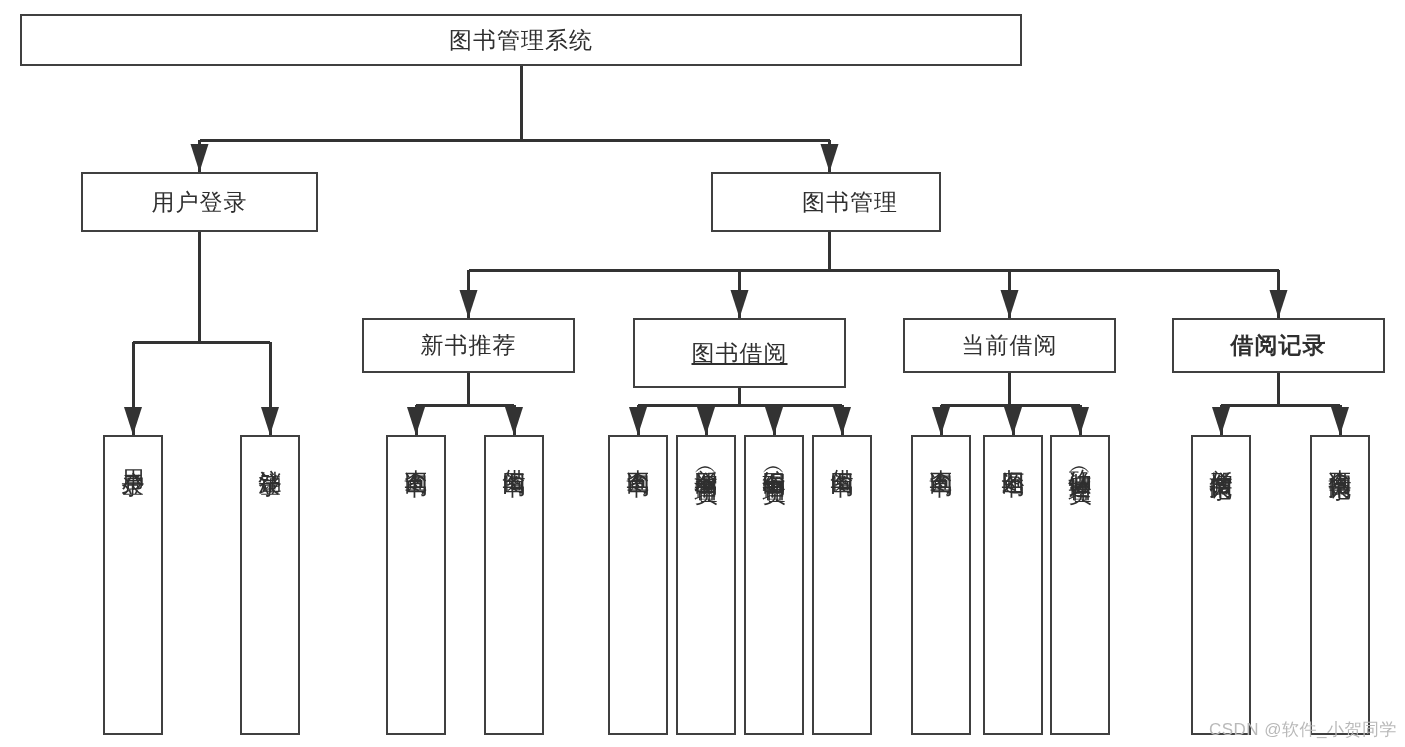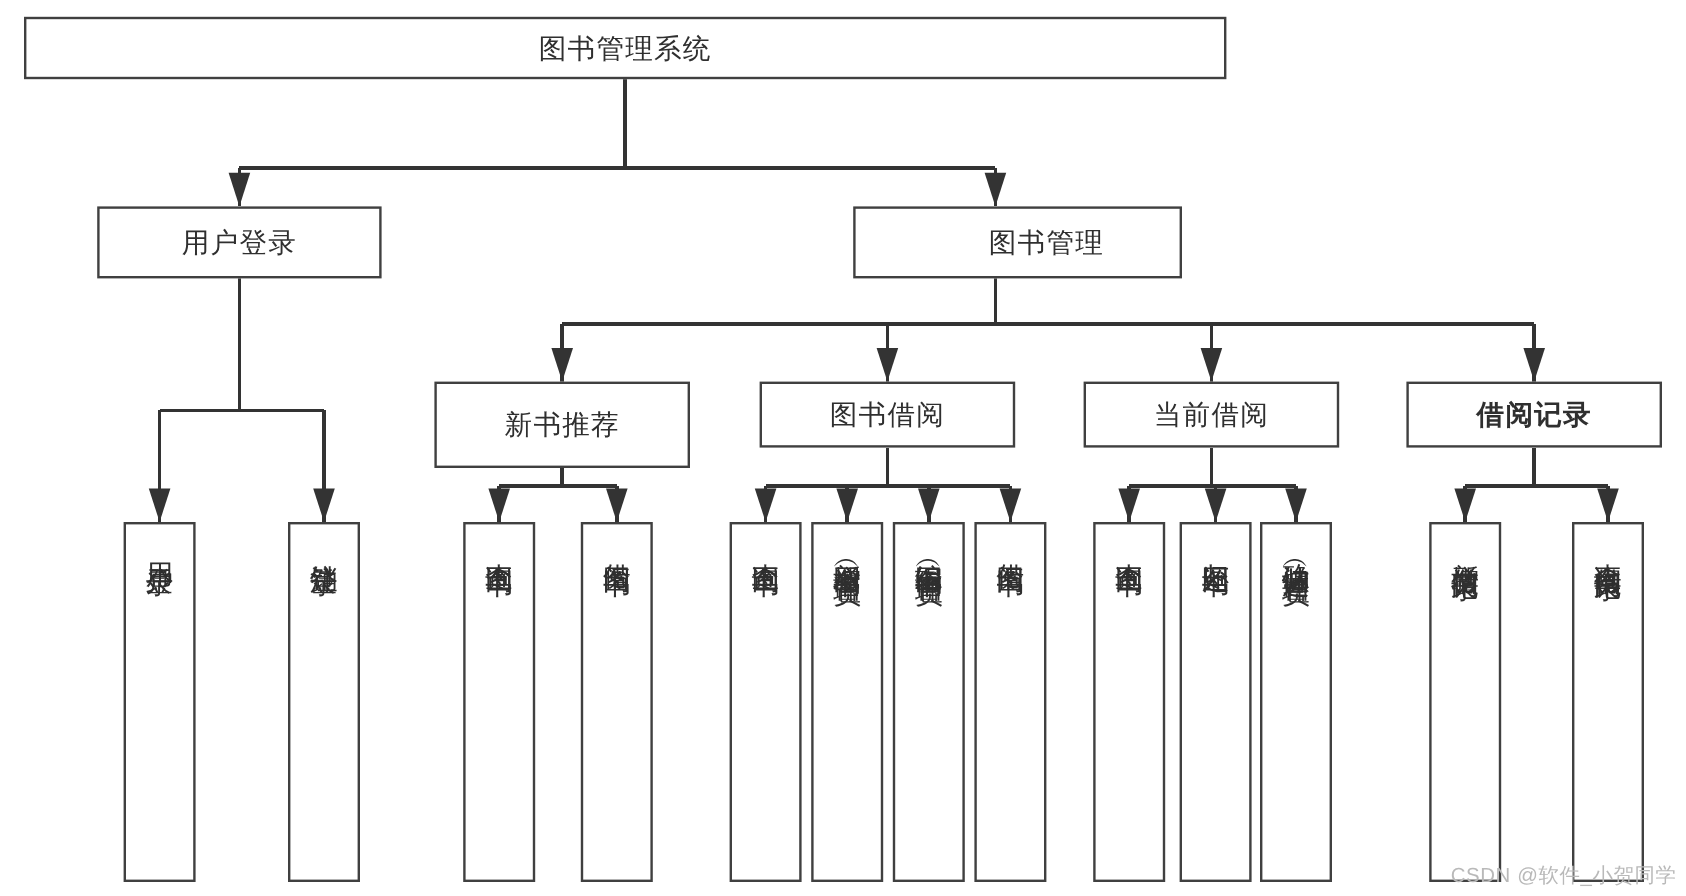--- a/index.html
+++ b/index.html
@@ -134,27 +134,27 @@
       <line x1="1340" y1="405" x2="1340" y2="435" stroke="#333333" stroke-width="3" shape-rendering="crispEdges"></line>
       <polygon points="1331,407 1349,407 1340,435" fill="#333333"></polygon>
     </svg>
   <div id="nodes">
       <div class="node root horiz" style="left: 20px; top: 14px; width: 1002px; height: 52px;">
         <span class="node-label">图书管理系统</span>
       </div>
       <div class="node horiz" style="left: 81px; top: 172px; width: 237px; height: 60px;">
         <span class="node-label">用户登录</span>
       </div>
-      <div class="node horiz" style="left: 711px; top: 172px; width: 274px; height: 60px; padding-left: 48px;">
+      <div class="node horiz" style="left: 711px; top: 172px; width: 230px; height: 60px; padding-left: 48px;">
         <span class="node-label">图书管理</span>
       </div>
-      <div class="node horiz" style="left: 362px; top: 318px; width: 213px; height: 72px;">
+      <div class="node horiz" style="left: 362px; top: 318px; width: 213px; height: 55px;">
         <span class="node-label">新书推荐</span>
       </div>
-      <div class="node horiz" style="left: 633px; top: 318px; width: 213px; height: 55px;">
+      <div class="node horiz" style="left: 633px; top: 318px; width: 213px; height: 70px; text-decoration: underline;">
         <span class="node-label">图书借阅</span>
       </div>
       <div class="node horiz" style="left: 903px; top: 318px; width: 213px; height: 55px;">
         <span class="node-label">当前借阅</span>
       </div>
       <div class="node horiz" style="left: 1172px; top: 318px; width: 213px; height: 55px; font-weight: bold;">
         <span class="node-label">借阅记录</span>
       </div>
       <div class="node leaf" style="left: 103px; top: 435px; width: 60px; height: 300px;">
         <span class="node-label">用户登录</span>

